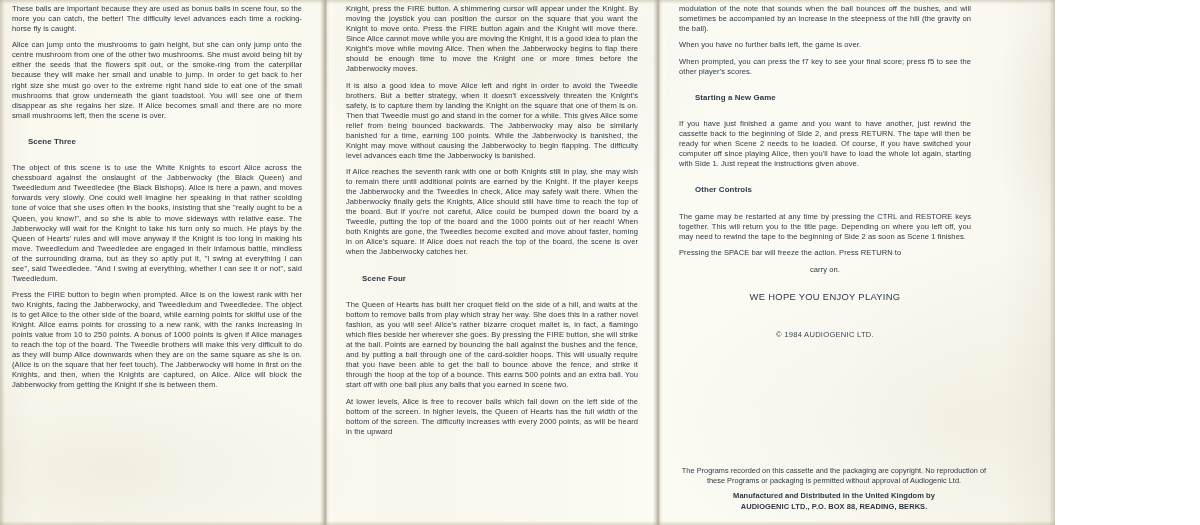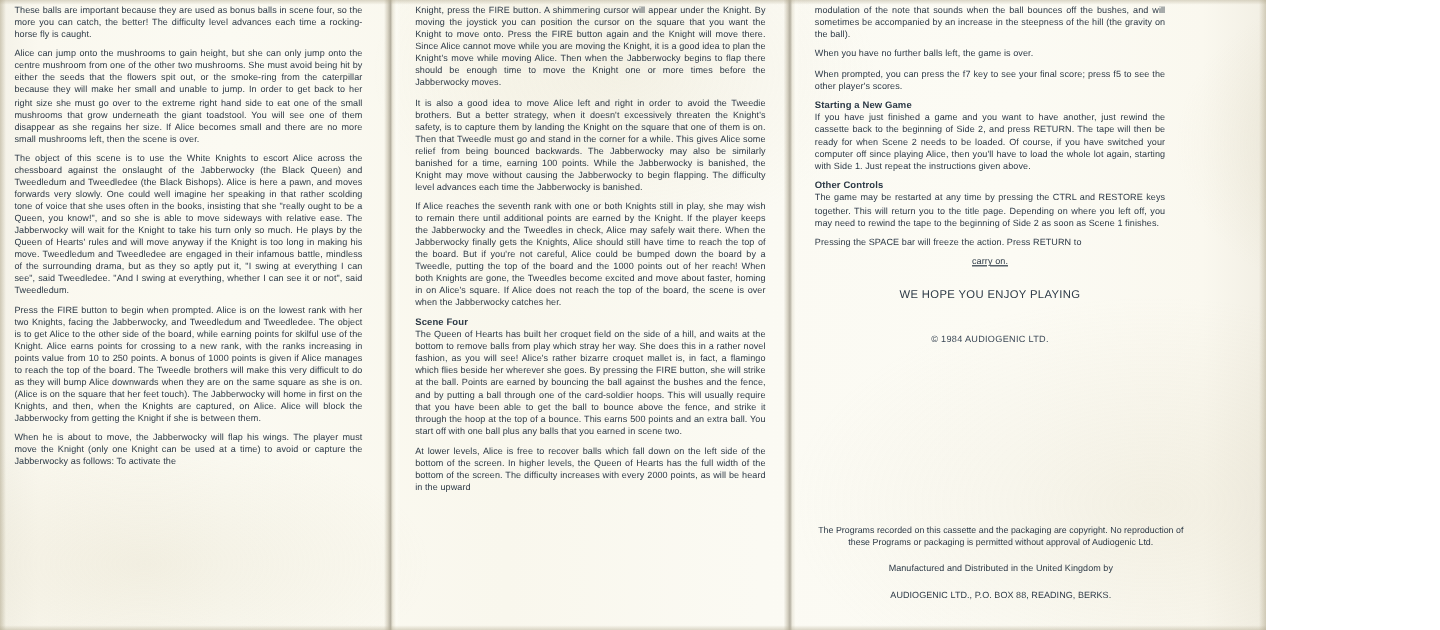--- a/index.html
+++ b/index.html
@@ -85,21 +85,21 @@
     text-align: justify;
     text-justify: inter-word;
     letter-spacing: .07px;
     -webkit-font-smoothing: antialiased;
   }
   .col-text p {
     margin: 0 0 6.2px 0;
   }
   .col-text p:last-child { margin-bottom: 0; }
   .col-text h3 {
-    margin: 0;
+    margin: 16px;
     font-size: 7.9px;
     line-height: 10.6px;
     font-weight: bold;
     letter-spacing: .1px;
     text-align: left;
   }
   .col-text p.after-head { margin-top: 0; }
 
   .center-block {
     text-align: center;
@@ -133,30 +133,29 @@
   #footer-block .fine {
     font-size: 7.35px;
     line-height: 9.9px;
     margin: 0 0 5px 0;
     text-align: center;
     letter-spacing: .03px;
   }
   #footer-block .bold {
     font-size: 7.5px;
     line-height: 10.2px;
-    font-weight: normal;
-    margin: 12px;
+    font-weight: bold;
+    margin: 1px;
     text-align: center;
     letter-spacing: .05px;
   }
 
   .carry-on {
     display: block;
     text-align: center;
-    text-decoration: underline;
   }
 
   
   #edge-left {
     position: absolute;
     left: 0; top: 0; bottom: 0; width: 5px;
     background: linear-gradient(90deg, rgba(176,167,140,.55), rgba(176,167,140,0));
     pointer-events: none;
   }
   #edge-right {
@@ -182,23 +181,23 @@
 <body>
 
 <div id="sheet">
 
   <div id="grain"></div>
 
   <div class="panel" id="panel-1">
     <div class="col-text">
       <p>These balls are important because they are used as bonus balls in scene four, so the more you can catch, the better! The difficulty level advances each time a rocking-horse fly is caught.</p>
       <p>Alice can jump onto the mushrooms to gain height, but she can only jump onto the centre mushroom from one of the other two mushrooms. She must avoid being hit by either the seeds that the flowers spit out, or the smoke-ring from the caterpillar because they will make her small and unable to jump. In order to get back to her right size she must go over to the extreme right hand side to eat one of the small mushrooms that grow underneath the giant toadstool. You will see one of them disappear as she regains her size. If Alice becomes small and there are no more small mushrooms left, then the scene is over.</p>
+      <h3>Scene Three</h3>
       <p class="after-head">The object of this scene is to use the White Knights to escort Alice across the chessboard against the onslaught of the Jabberwocky (the Black Queen) and Tweedledum and Tweedledee (the Black Bishops). Alice is here a pawn, and moves forwards very slowly. One could well imagine her speaking in that rather scolding tone of voice that she uses often in the books, insisting that she "really ought to be a Queen, you know!", and so she is able to move sideways with relative ease. The Jabberwocky will wait for the Knight to take his turn only so much. He plays by the Queen of Hearts' rules and will move anyway if the Knight is too long in making his move. Tweedledum and Tweedledee are engaged in their infamous battle, mindless of the surrounding drama, but as they so aptly put it, "I swing at everything I can see", said Tweedledee. "And I swing at everything, whether I can see it or not", said Tweedledum.</p>
       <p>Press the FIRE button to begin when prompted. Alice is on the lowest rank with her two Knights, facing the Jabberwocky, and Tweedledum and Tweedledee. The object is to get Alice to the other side of the board, while earning points for skilful use of the Knight. Alice earns points for crossing to a new rank, with the ranks increasing in points value from 10 to 250 points. A bonus of 1000 points is given if Alice manages to reach the top of the board. The Tweedle brothers will make this very difficult to do as they will bump Alice downwards when they are on the same square as she is on. (Alice is on the square that her feet touch). The Jabberwocky will home in first on the Knights, and then, when the Knights are captured, on Alice. Alice will block the Jabberwocky from getting the Knight if she is between them.</p>
-      <p>When he is about to move, the Jabberwocky will flap his wings. The player must move the Knight (only one Knight can be used at a time) to avoid or capture the Jabberwocky as follows: To activate the</p>
     </div>
   </div>
 
   <div class="fold" id="fold-1"></div>
 
   <div class="panel" id="panel-2">
     <div class="col-text">
       <p>Knight, press the FIRE button. A shimmering cursor will appear under the Knight. By moving the joystick you can position the cursor on the square that you want the Knight to move onto. Press the FIRE button again and the Knight will move there. Since Alice cannot move while you are moving the Knight, it is a good idea to plan the Knight's move while moving Alice. Then when the Jabberwocky begins to flap there should be enough time to move the Knight one or more times before the Jabberwocky moves.</p>
       <p>It is also a good idea to move Alice left and right in order to avoid the Tweedie brothers. But a better strategy, when it doesn't excessively threaten the Knight's safety, is to capture them by landing the Knight on the square that one of them is on. Then that Tweedle must go and stand in the corner for a while. This gives Alice some relief from being bounced backwards. The Jabberwocky may also be similarly banished for a time, earning 100 points. While the Jabberwocky is banished, the Knight may move without causing the Jabberwocky to begin flapping. The difficulty level advances each time the Jabberwocky is banished.</p>
       <p>If Alice reaches the seventh rank with one or both Knights still in play, she may wish to remain there until additional points are earned by the Knight. If the player keeps the Jabberwocky and the Tweedles in check, Alice may safely wait there. When the Jabberwocky finally gets the Knights, Alice should still have time to reach the top of the board. But if you're not careful, Alice could be bumped down the board by a Tweedle, putting the top of the board and the 1000 points out of her reach! When both Knights are gone, the Tweedles become excited and move about faster, homing in on Alice's square. If Alice does not reach the top of the board, the scene is over when the Jabberwocky catches her.</p>

